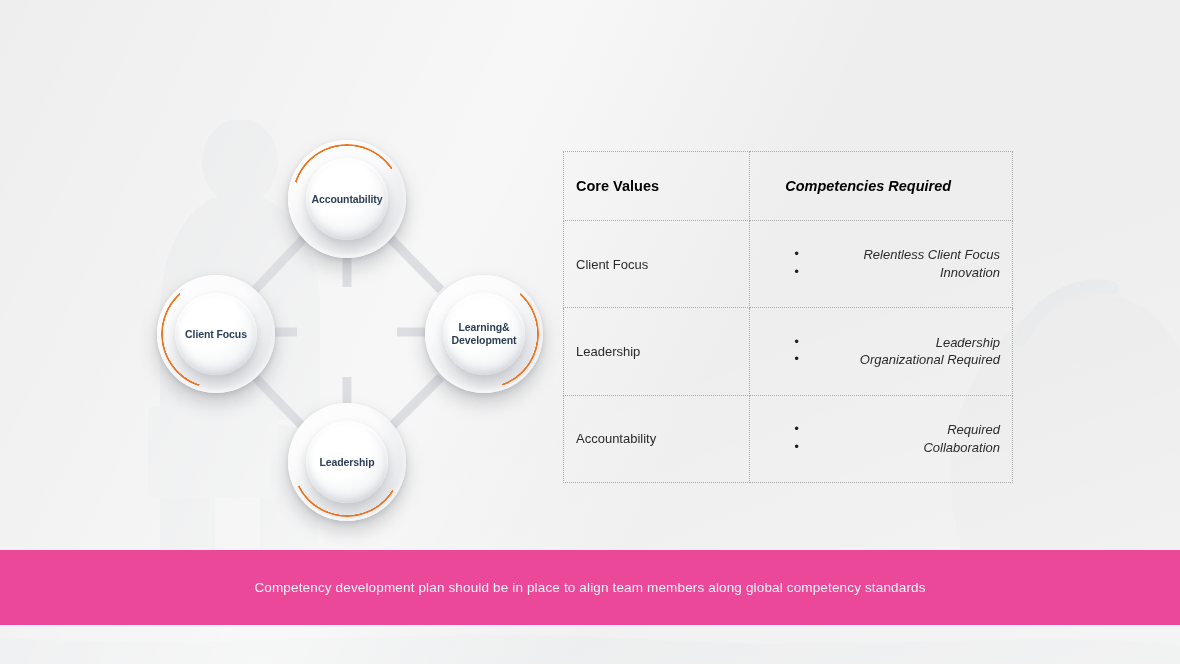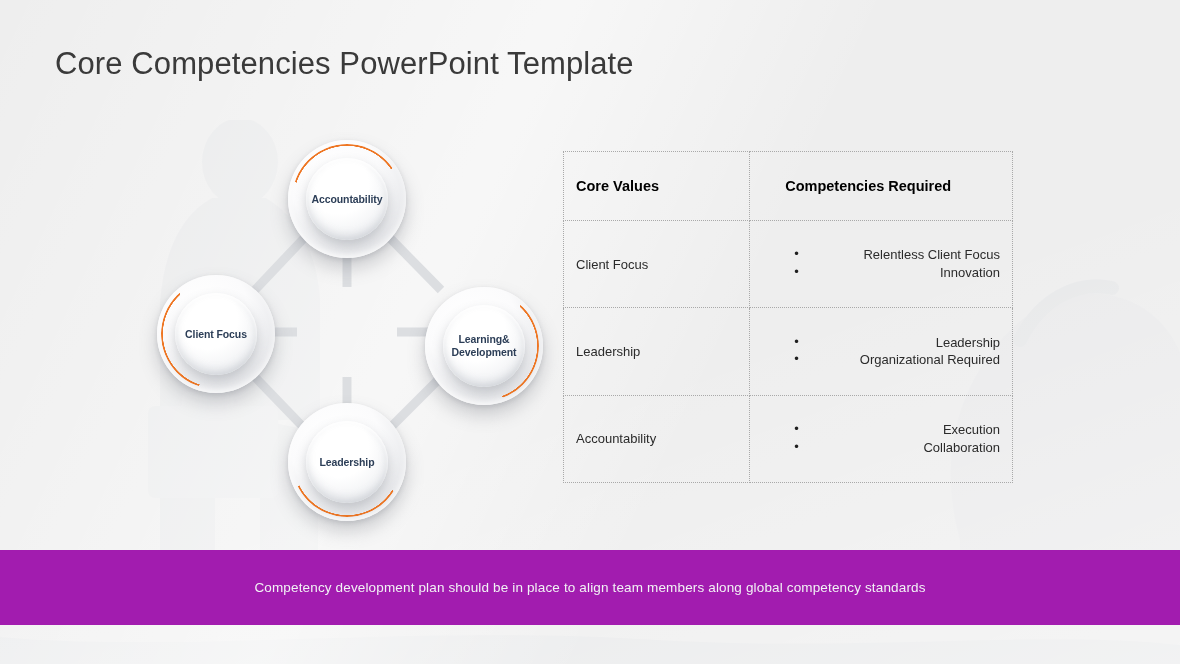--- a/index.html
+++ b/index.html
@@ -143,21 +143,21 @@
   #node-center .bead {
     left: 4%; top: 4%; width: 92%; height: 92%;
   }
   #node-center .label {
     font-size: 11.5px;
     letter-spacing: .9px;
     line-height: 1.55;
   }
   #node-accountability { left: 143px; top: 5px;   width: 118px; height: 118px; }
   #node-clientfocus    { left: 12px;  top: 140px; width: 118px; height: 118px; }
-  #node-learning       { left: 280px; top: 152px; width: 118px; height: 118px; }
+  #node-learning       { left: 280px; top: 140px; width: 118px; height: 118px; }
   #node-leadership     { left: 143px; top: 268px; width: 118px; height: 118px; }
 
   
   #table {
     position: absolute;
     left: 563px;
     top: 151px;
     width: 450px;
     height: 332px;
   }
@@ -173,21 +173,21 @@
     text-align: left;
     padding: 0 12px;
     background: transparent;
   }
   #table th {
     height: 68px;
     font-size: 14.5px;
     font-weight: bold;
     color: #000000;
   }
-  #table th.c2, #table td.c2 { padding-left: 26px; }
+  #table th.c2, #table td.c2 { padding-left: 26px; font-style: italic; }
   #table th.c2 { text-align: center; padding-left: 0; padding-right: 26px; }
   #table td {
     font-size: 13px;
     color: #2b2b2b;
   }
   col.col-a { width: 41.5%; }
   col.col-b { width: 58.5%; }
   .rowlabel { line-height: 1.32; }
   ul.comps {
     margin: 0;
@@ -211,21 +211,21 @@
     color: #1f1f1f;
   }
 
   
   #footer {
     position: absolute;
     left: 0;
     top: 550px;
     width: 1180px;
     height: 75px;
-    background: #a21caf;
+    background: #ec4899;
     display: flex;
     align-items: center;
     justify-content: center;
   }
   #footer-text {
     color: #f2f3f5;
     font-size: 13.5px;
     letter-spacing: .15px;
   }
 </style>
@@ -251,21 +251,20 @@
       <path d="M120 230 C140 190 176 170 212 178" stroke="#e4e5e8" stroke-width="14" fill="none" stroke-linecap="round"></path>
     </g>
   </svg>
 
   <svg id="wm-bottom" class="wm" viewBox="0 0 1180 45" preserveAspectRatio="none">
     <path d="M0 45 L0 18 C180 34 420 6 640 20 C860 34 1040 10 1180 26 L1180 45 Z" fill="#e7e8ea"></path>
   </svg>
 
   <div class="sheen"></div>
 
-  <div id="title">Core Competencies PowerPoint Template</div>
 
   <div id="diagram">
 
     <svg id="connectors" viewBox="0 0 420 395">
       <g stroke="#dcdee1" stroke-width="9" fill="none" stroke-linecap="butt">
 
         <line x1="202" y1="152" x2="202" y2="104"></line>
         <line x1="202" y1="242" x2="202" y2="290"></line>
         <line x1="152" y1="197" x2="104" y2="197"></line>
         <line x1="252" y1="197" x2="298" y2="197"></line>
@@ -355,21 +354,21 @@
           </td>
         </tr>
         <tr>
           <td class="c1">
             <div class="rowlabel">
               <span>Accountability</span>
             </div>
           </td>
           <td class="c2">
             <ul class="comps">
-              <li>Execution</li>
+              <li>Required</li>
               <li>Collaboration</li>
             </ul>
           </td>
         </tr>
       </tbody>
     </table>
   </div>
 
   <div id="footer">
     <span id="footer-text">Competency development plan should be in place to align team members along global competency standards</span>

